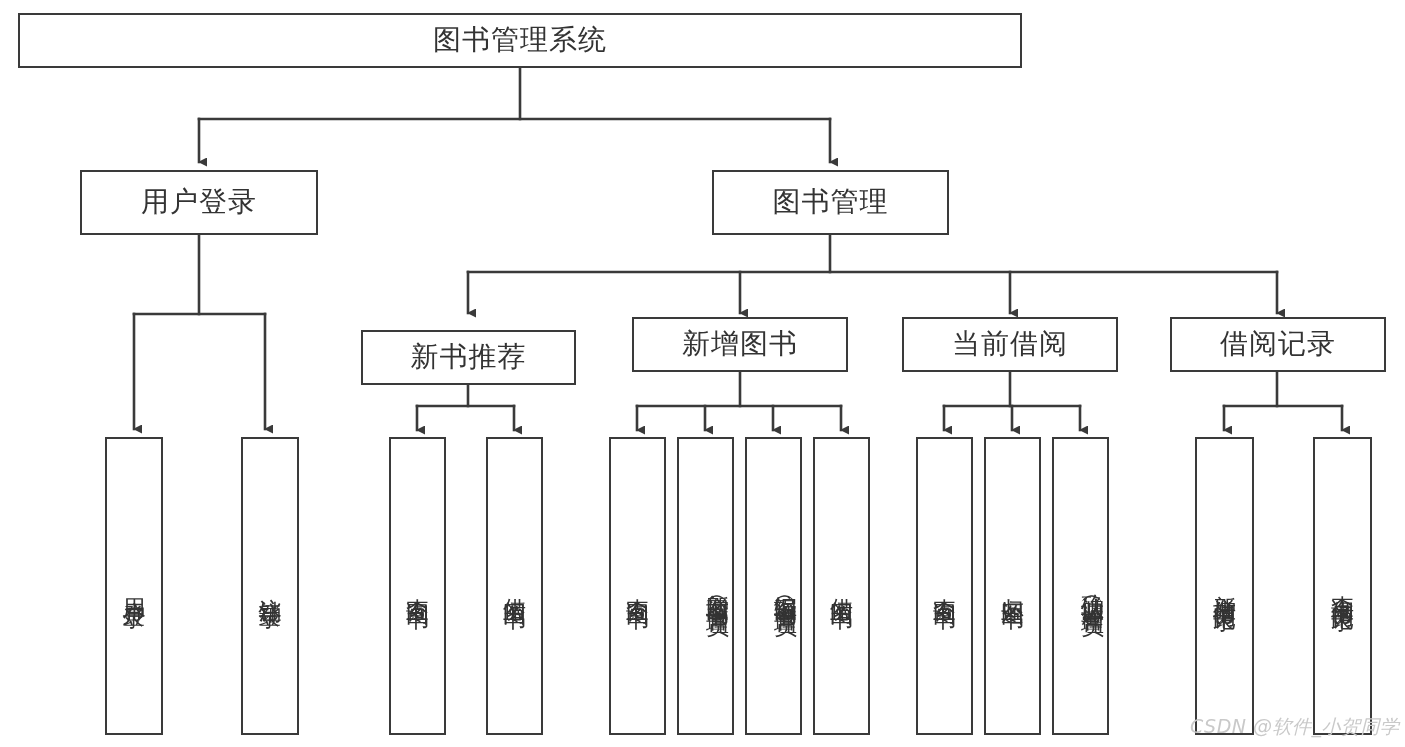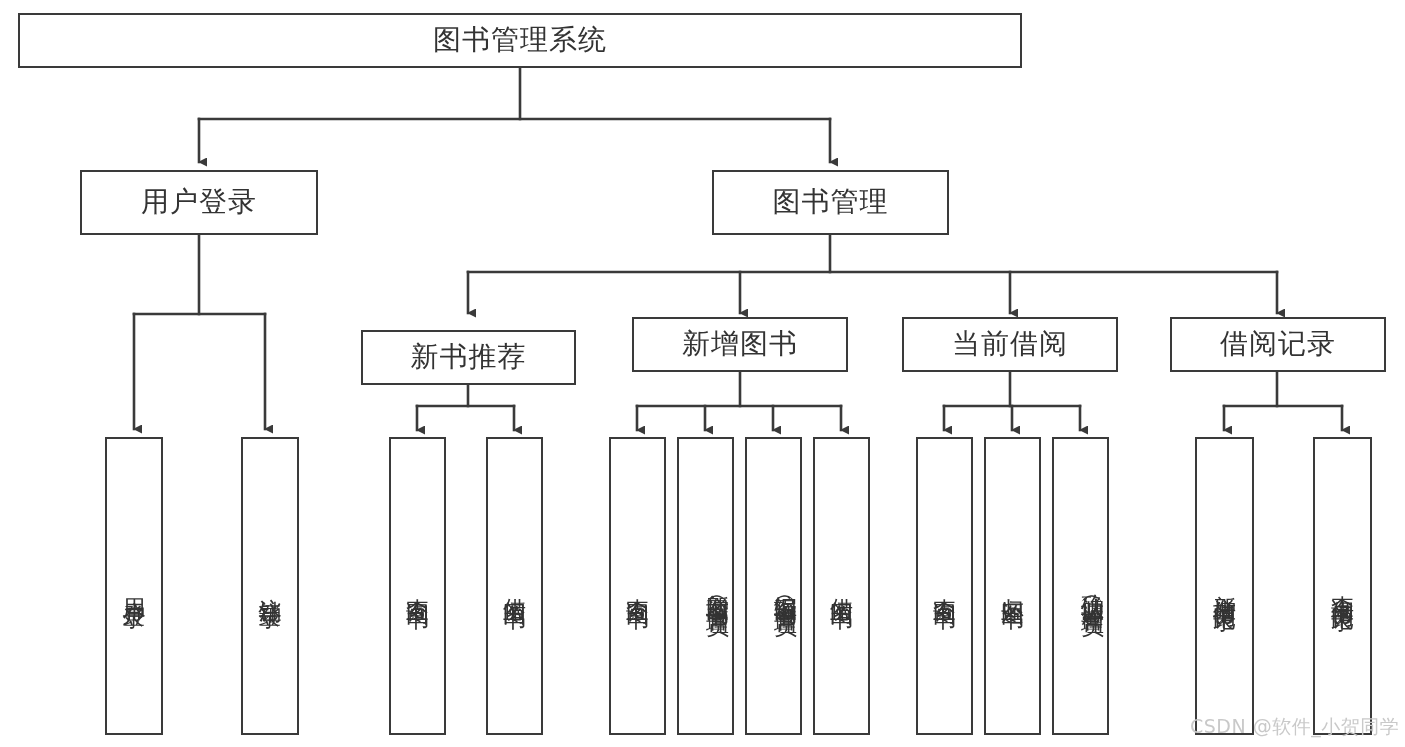--- a/index.html
+++ b/index.html
@@ -180,15 +180,15 @@
     <span>确认归还（管理员）</span>
   </div>
 
   <div class="node-box node-v" style="left:1195px; top:437px; width:59px; height:298px;">
     <span>新增借阅记录</span>
   </div>
   <div class="node-box node-v" style="left:1313px; top:437px; width:59px; height:298px;">
     <span>查询借阅记录</span>
   </div>
 
-  <div class="watermark" style="left:1190px; top:714px;">CSDN @软件_小贺同学</div>
+  <div class="watermark" style="left:1190px; top:714px;font-style:italic;">CSDN @软件_小贺同学</div>
 
 </div>
 
 </body></html>

